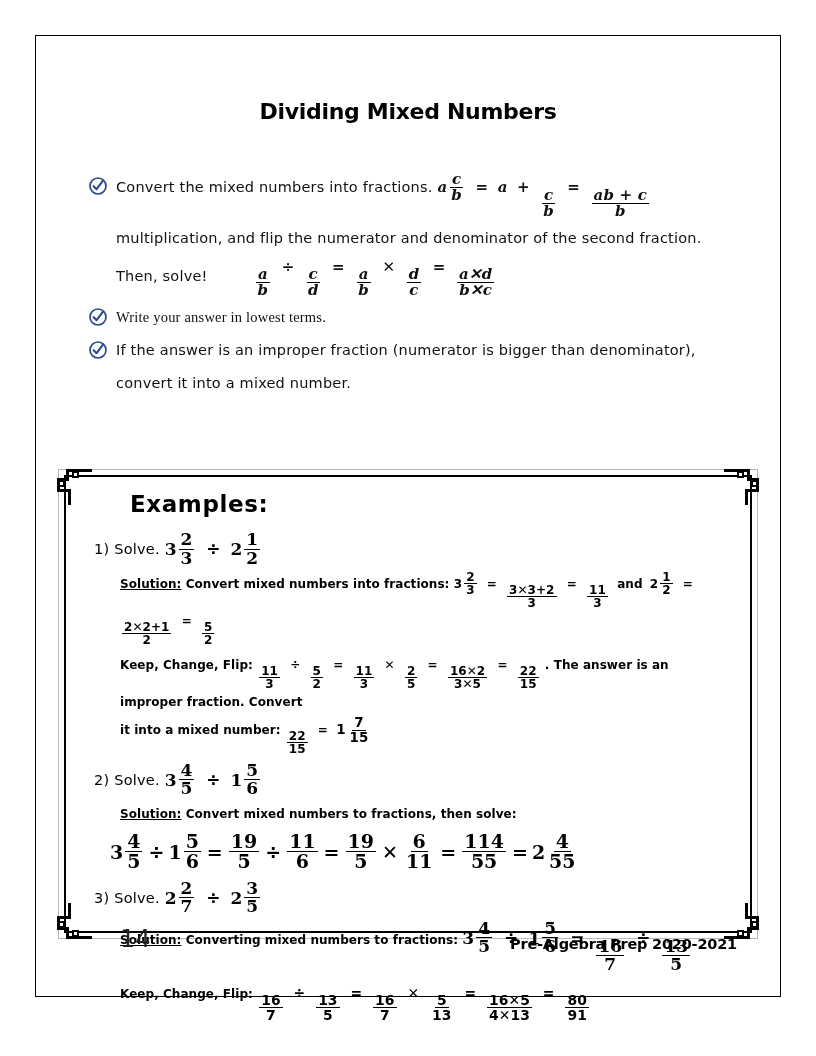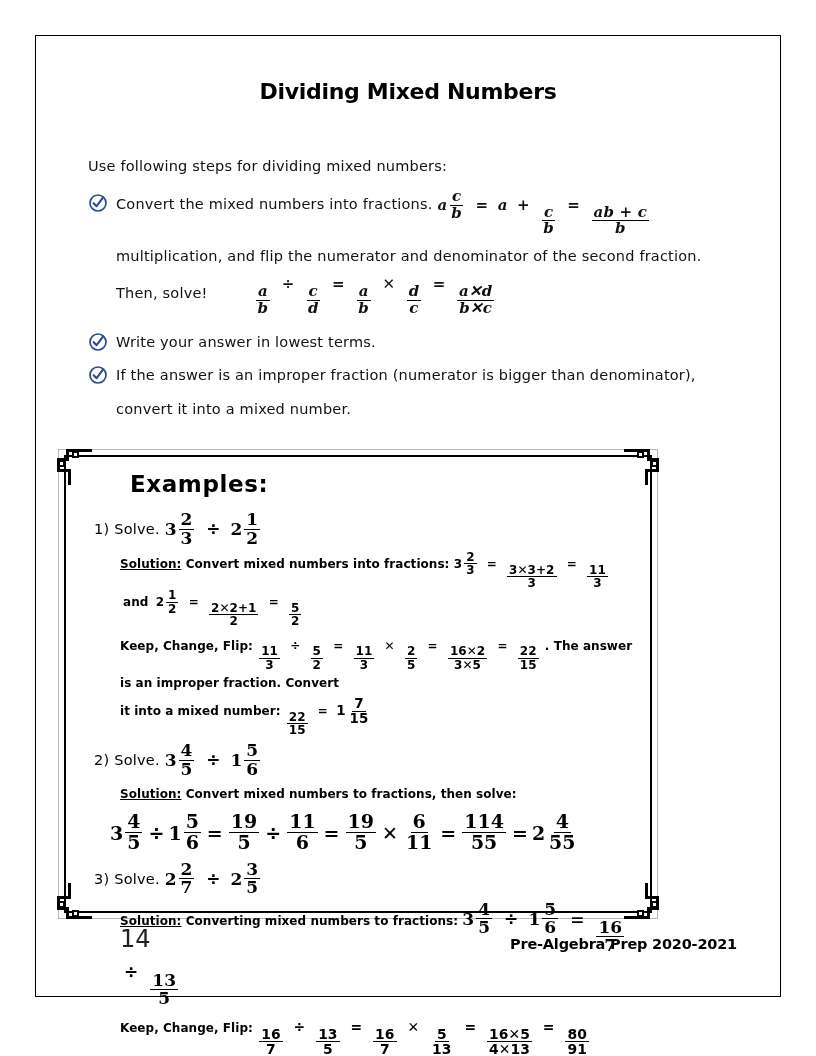--- a/index.html
+++ b/index.html
@@ -23,21 +23,21 @@
     top: 35px;
     width: 746px;
     height: 962px;
     border: 1.5px solid #000;
     box-sizing: border-box;
   }
 
   .content {
     position: absolute;
     left: 35px;
-    top: 19px;
+    top: 39px;
     width: 746px;
     height: 962px;
     box-sizing: border-box;
   }
 
   
   .doc-title {
     text-align: center;
     font-family: "DejaVu Sans", sans-serif;
     font-weight: bold;
@@ -87,21 +87,21 @@
   .frac > .num { border-bottom: 1.3px solid #000; padding: 0 2px; }
   .frac > .den { padding: 0 2px; }
   .mixed { display: inline-flex; align-items: center; }
   .op { margin: 0 4px; }
 
   
   .examples-wrap {
     position: absolute;
     left: 23px;
     top: 430px;
-    width: 600px;
+    width: 700px;
     height: 470px;
   }
   .frame-outer {
     position: absolute;
     inset: 0;
     border: 1px solid #b9b9b9;
     box-sizing: border-box;
   }
   .frame-inner {
     position: absolute;
@@ -214,21 +214,20 @@
 <body>
 
 <div class="page-border"></div>
 
 <div class="content">
 
   <div class="doc-title">Dividing Mixed Numbers</div>
 
   <div class="steps-block">
 
-    <div class="intro-line">Use following steps for dividing mixed numbers:</div>
 
     <div class="step-row">
       <span class="chk">
         <svg width="20" height="20" viewBox="0 0 20 20">
           <circle cx="10" cy="10" r="8" fill="none" stroke="#2a4a8c" stroke-width="1.7"></circle>
           <path d="M5.6 10.2 L8.6 13.2 L15 4.6" fill="none" stroke="#2a4a8c" stroke-width="2.1" stroke-linecap="round" stroke-linejoin="round"></path>
         </svg>
       </span>
       <span class="step-text">
         <span>Convert the mixed numbers into fractions.</span>
@@ -275,21 +274,21 @@
             <span class="den">c</span>
           </span>
         <span class="op">=</span>
         <span class="frac">
             <span class="num">a✕d</span>
             <span class="den">b✕c</span>
           </span>
       </span>
     </div>
 
-    <div class="step-row" style="margin-top:12px;">
+    <div class="step-row" style="margin-top:4px;font-family:Liberation Serif, serif;">
       <span class="chk">
         <svg width="20" height="20" viewBox="0 0 20 20">
           <circle cx="10" cy="10" r="8" fill="none" stroke="#2a4a8c" stroke-width="1.7"></circle>
           <path d="M5.6 10.2 L8.6 13.2 L15 4.6" fill="none" stroke="#2a4a8c" stroke-width="2.1" stroke-linecap="round" stroke-linejoin="round"></path>
         </svg>
       </span>
       <span class="step-text">Write your answer in lowest terms.</span>
     </div>
 
     <div class="step-row">

